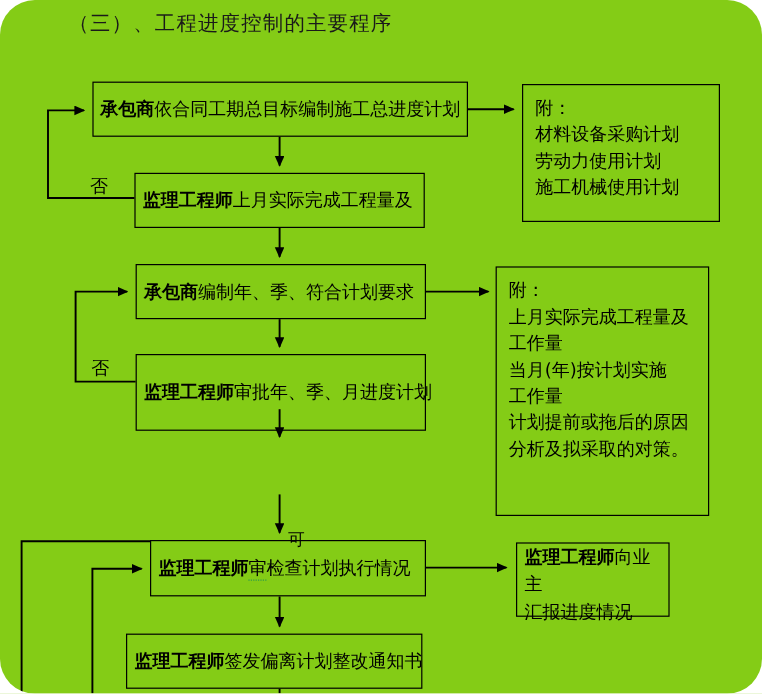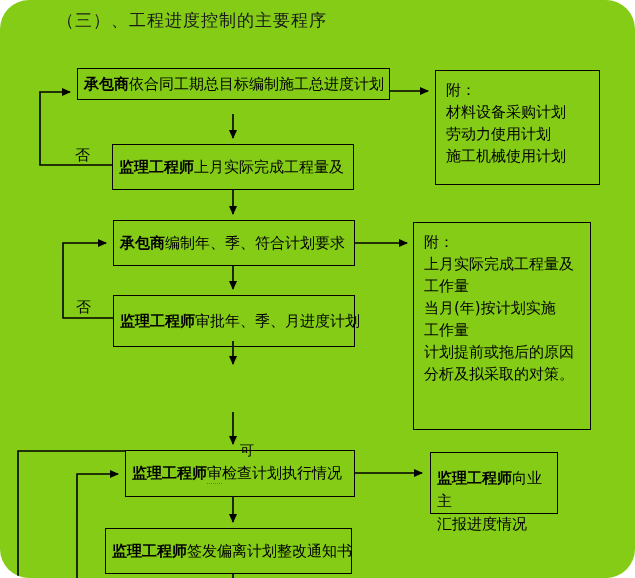--- a/index.html
+++ b/index.html
@@ -121,58 +121,58 @@
 
     <path d="M233,497 L233,522" stroke="#000" stroke-width="1.6" fill="none" marker-end="url(#arrow)"></path>
 
     <path d="M18,578 L18,451 L125,451" stroke="#000" stroke-width="1.6" fill="none"></path>
 
     <path d="M77,578 L77,474 L118,474" stroke="#000" stroke-width="1.6" fill="none" marker-end="url(#arrow)"></path>
 
     <path d="M233,574 L233,578" stroke="#000" stroke-width="1.6" fill="none"></path>
   </svg>
 
-  <div class="node" style="left:77px; top:68px; width:313px; height:32px;">
+  <div class="node" style="left:77px; top:68px; width:313px; height:46px;justify-content:center;">
     <span class="node-text">
       <span class="bold-lead">承包商</span><span>依合同工期总目标编制施工总进度计划</span>
     </span>
   </div>
 
   <div class="node" style="left:112px; top:144px; width:242px; height:46px;">
     <span class="node-text">
       <span class="bold-lead">监理工程师</span><span>上月实际完成工程量及</span>
     </span>
   </div>
 
   <div class="node" style="left:113px; top:220px; width:242px; height:46px;">
     <span class="node-text">
       <span class="bold-lead">承包商</span><span>编制年、季、符合计划要求</span>
     </span>
   </div>
 
-  <div class="node" style="left:113px; top:295px; width:242px; height:52px;">
+  <div class="node" style="left:113px; top:295px; width:242px; height:64px;">
     <span class="node-text">
       <span class="bold-lead">监理工程师</span><span>审批年、季、月进度计划</span>
     </span>
   </div>
 
 
   <div class="node" style="left:125px; top:450px; width:230px; height:47px;">
     <span class="node-text">
       <span class="bold-lead">监理工程师</span><span class="spell-underline">审</span><span>检查计划执行情况</span>
     </span>
   </div>
 
   <div class="node" style="left:105px; top:528px; width:247px; height:46px;">
     <span class="node-text">
       <span class="bold-lead">监理工程师</span><span>签发偏离计划整改通知书</span>
     </span>
   </div>
 
-  <div class="node topalign" style="left:430px; top:452px; width:128px; height:62px; padding-top:14px;">
+  <div class="node topalign" style="left:430px; top:452px; width:128px; height:62px; padding-top:0;">
     <span class="node-text wrap">
       <span class="bold-lead">监理工程师</span><span>向业主</span><br>
       <span>汇报进度情况</span>
     </span>
   </div>
 
   <div class="note-box" style="left:435px; top:70px; width:165px; height:115px;">
     <div class="note-line">附：</div>
     <div class="note-line">材料设备采购计划</div>
     <div class="note-line">劳动力使用计划</div>

